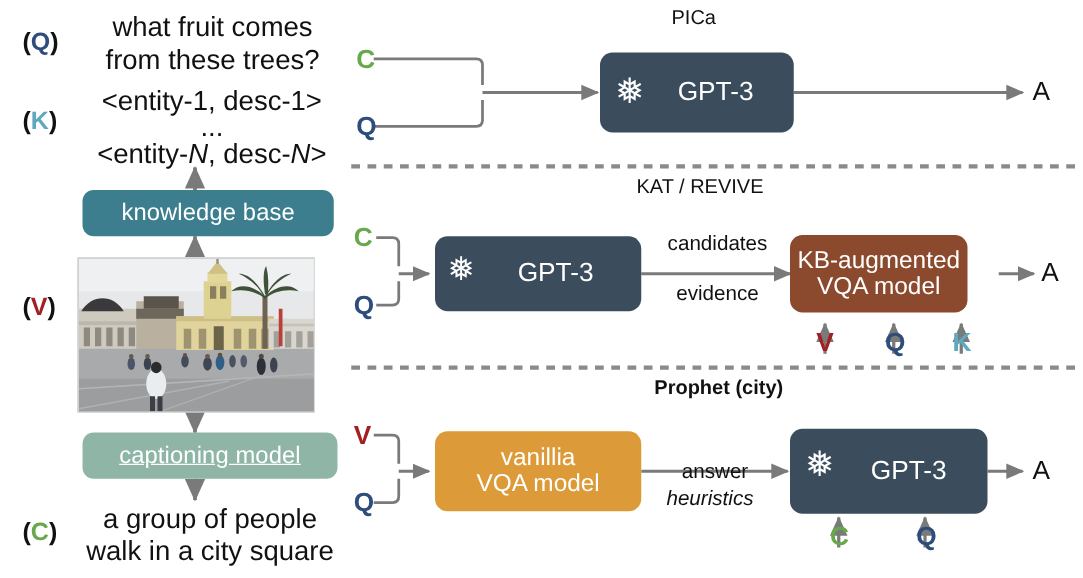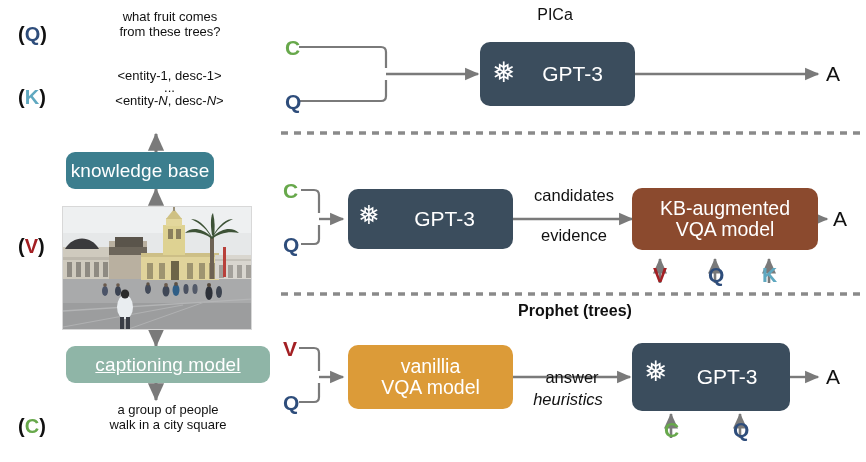--- a/index.html
+++ b/index.html
@@ -28,21 +28,21 @@
     letter-spacing: 0px;
     white-space: nowrap;
   }
   .tag .ltr { font-weight: 700; }
   .ltr-q { color: #2e4d7b; }
   .ltr-k { color: #5fa8c0; }
   .ltr-v { color: #a31f23; }
   .ltr-c { color: #67a84b; }
 
   .text-block {
-    font-size: 13px;
+    font-size: 22px;
     color: #111;
     text-align: center;
     line-height: 1.18;
     white-space: nowrap;
   }
   .text-block .it { font-style: italic; }
 
   .pill {
     border-radius: 9px;
     color: #ffffff;
@@ -182,21 +182,21 @@
 
   <div class="abs tag" style="left:18px; top:86px;">
     <span>(</span><span class="ltr ltr-k">K</span><span>)</span>
   </div>
   <div class="abs text-block" style="left:62px; top:68px; width:215px;">
     <div>&lt;entity-1, desc-1&gt;</div>
     <div style="line-height:0.75;">...</div>
     <div><span>&lt;entity-</span><span class="it">N</span><span>, desc-</span><span class="it">N</span><span>&gt;</span></div>
   </div>
 
-  <div class="abs pill pill-kb" style="left:66px; top:152px; width:148px; height:37px;">
+  <div class="abs pill pill-kb" style="left:66px; top:152px; width:201px; height:37px;">
     <span>knowledge base</span>
   </div>
 
   <div class="abs tag" style="left:18px; top:235px;">
     <span>(</span><span class="ltr ltr-v">V</span><span>)</span>
   </div>
 
   <div class="abs photo" style="left:62px; top:206px; width:190px; height:124px;">
     <svg width="190" height="124" viewBox="0 0 190 124" preserveAspectRatio="none">
 
@@ -300,46 +300,47 @@
   <div class="abs io-letter ltr-c" style="left:285px; top:36px;">C</div>
   <div class="abs io-letter ltr-q" style="left:285px; top:90px;">Q</div>
 
   <div class="box box-gpt" style="left:480px; top:42px; width:155px; height:64px;">
     <span class="snow" style="left:12px; top:17px; font-size:28px;">❅</span>
     <span class="box-label" style="margin-left:30px;">GPT-3</span>
   </div>
 
   <div class="abs answer" style="left:826px; top:62px;">A</div>
 
+  <div class="abs sec-title" style="left:430px; top:141px; width:260px;">KAT / REVIVE</div>
 
   <div class="abs io-letter ltr-c" style="left:283px; top:179px;">C</div>
   <div class="abs io-letter ltr-q" style="left:283px; top:233px;">Q</div>
 
   <div class="box box-gpt" style="left:348px; top:189px; width:165px; height:60px;">
     <span class="snow" style="left:10px; top:13px; font-size:26px;">❅</span>
     <span class="box-label" style="margin-left:28px;">GPT-3</span>
   </div>
 
   <div class="abs edge-label" style="left:518px; top:226px; width:112px;">evidence</div>
   <div class="abs edge-label" style="left:518px; top:186px; width:112px;">candidates</div>
 
-  <div class="box box-kb" style="left:632px; top:188px; width:186px; height:62px;">
+  <div class="box box-kb" style="left:632px; top:188px; width:142px; height:62px;">
     <span class="box-label small">
       <span>KB-augmented</span><br>
       <span>VQA model</span>
     </span>
   </div>
 
   <div class="abs answer" style="left:833px; top:207px;">A</div>
 
   <div class="abs io-letter ltr-v" style="left:653px; top:263px;">V</div>
   <div class="abs io-letter ltr-q" style="left:708px; top:263px;">Q</div>
   <div class="abs io-letter ltr-k" style="left:762px; top:263px;">K</div>
 
-  <div class="abs sec-title bold" style="left:455px; top:302px; width:240px;">Prophet (trees)</div>
+  <div class="abs sec-title bold" style="left:455px; top:302px; width:240px;">Prophet (city)</div>
 
   <div class="abs io-letter ltr-v" style="left:283px; top:337px;">V</div>
   <div class="abs io-letter ltr-q" style="left:283px; top:391px;">Q</div>
 
   <div class="box box-vqa" style="left:348px; top:345px; width:165px; height:64px;">
     <span class="box-label small">
       <span>vanillia</span><br>
       <span>VQA model</span>
     </span>
   </div>

